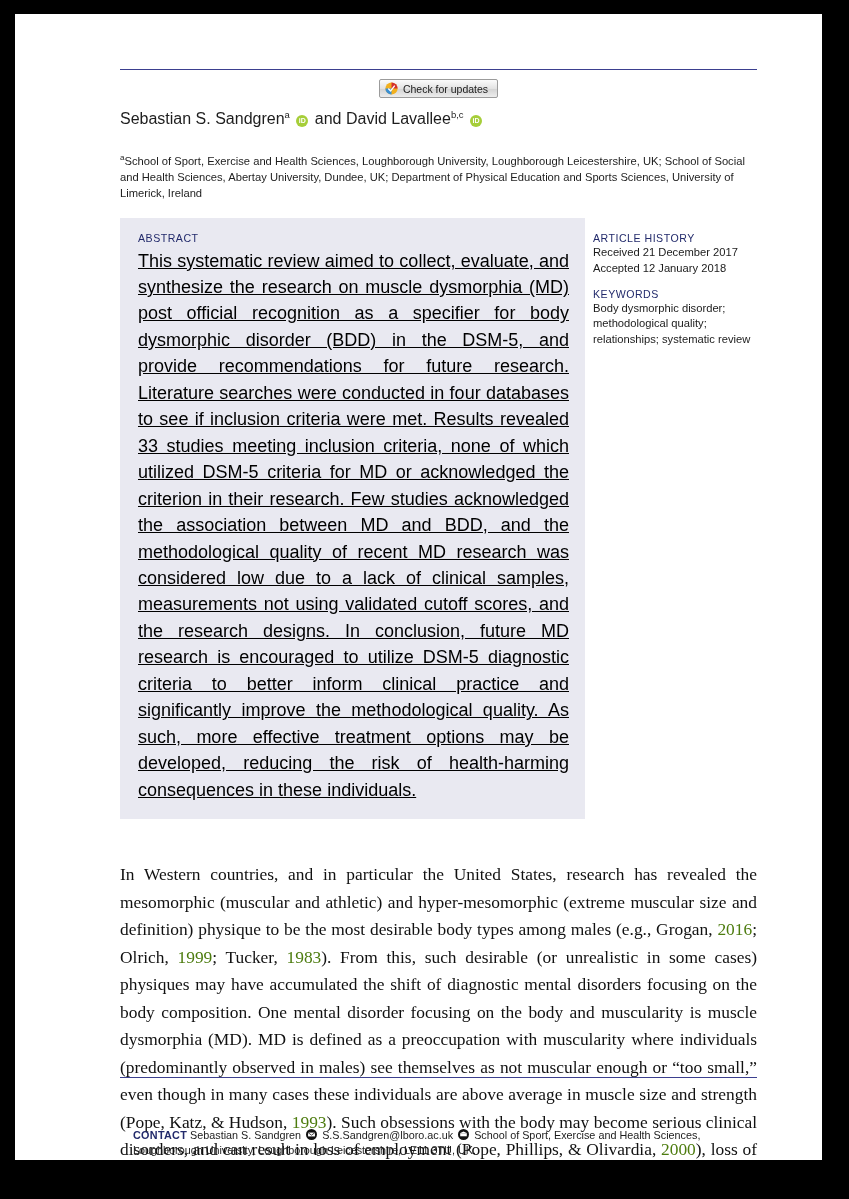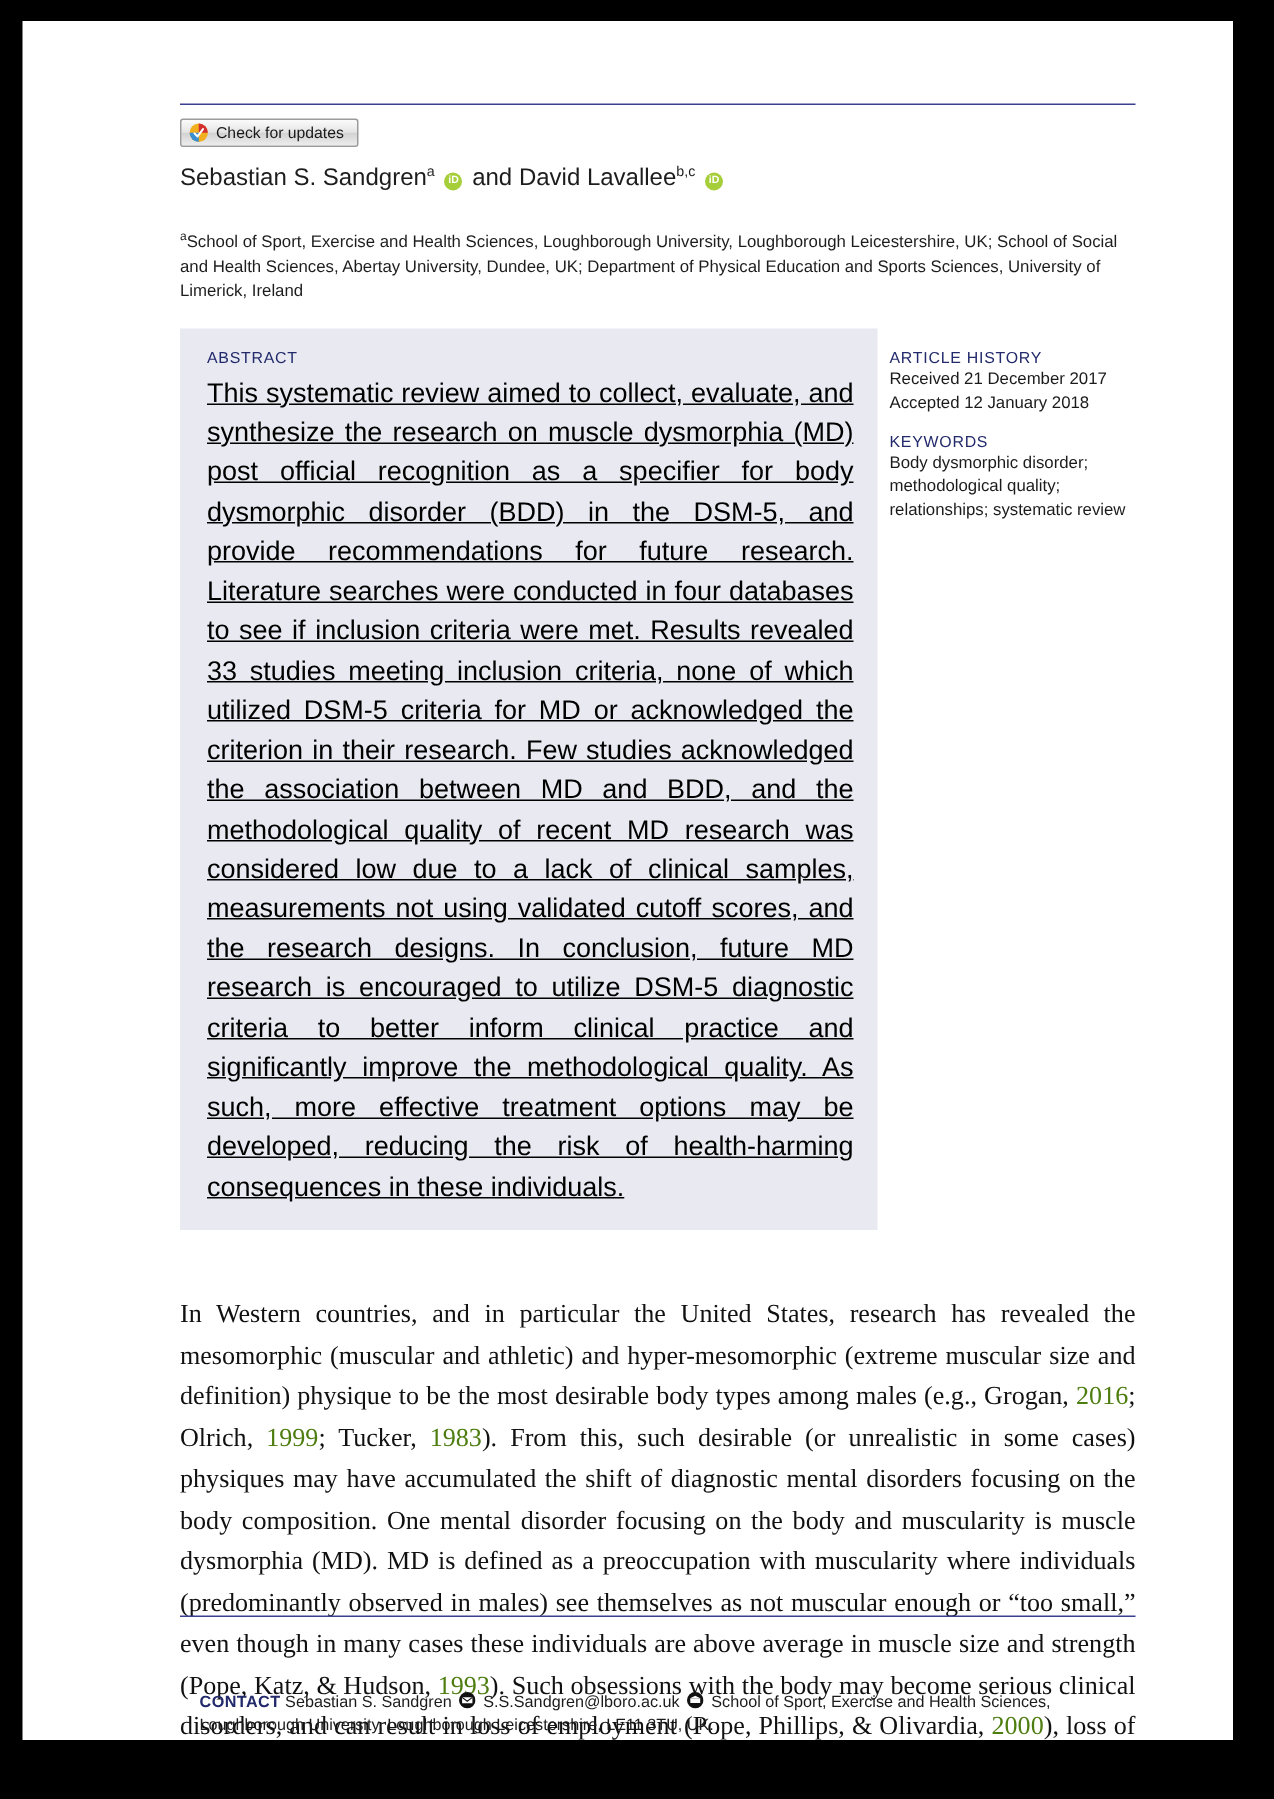--- a/index.html
+++ b/index.html
@@ -92,21 +92,21 @@
     margin-top: 1px;
   }
   .rule-navy {
     border-top: 1.6px solid #3b3f8f;
     margin-top: 5px;
   }
 
   
   .crossmark-row {
     display: flex;
-    justify-content: flex-start;
+    justify-content: center;
     margin-top: 9px;
   }
   .crossmark {
     display: inline-flex;
     align-items: center;
     gap: 5px;
     background: linear-gradient(180deg, #fbfbfb 0%, #e3e3e3 50%, #d2d2d2 51%, #ededed 100%);
     border: 1px solid #9b9b9b;
     border-radius: 2px;
     padding: 2px 9px 2px 5px;

